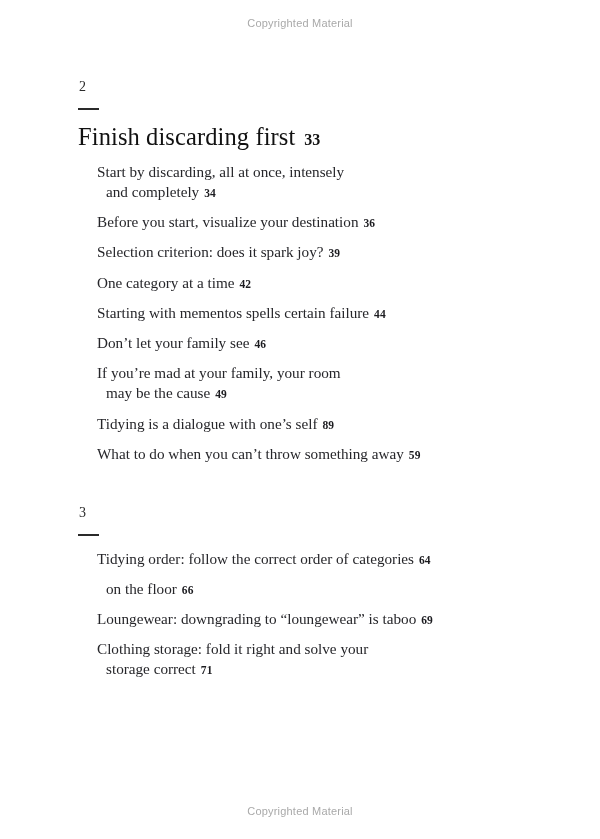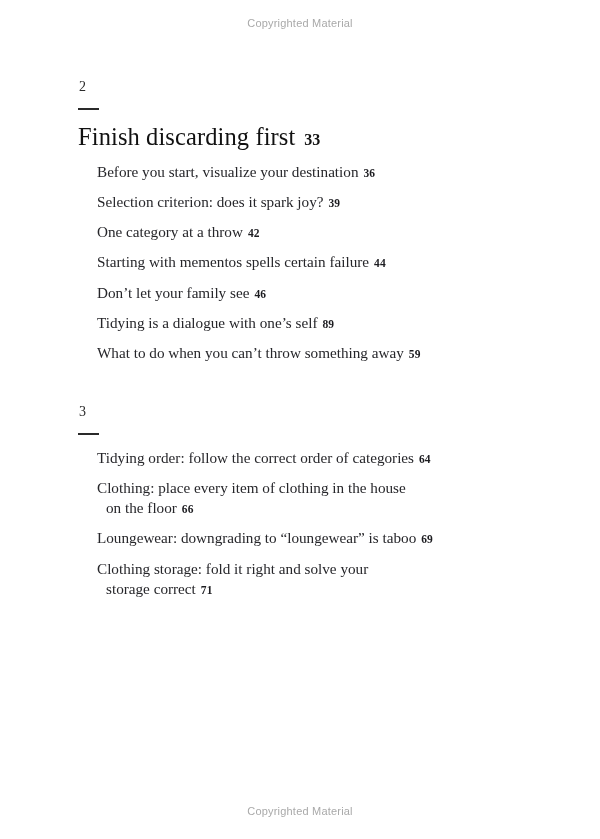--- a/index.html
+++ b/index.html
@@ -113,52 +113,59 @@
 <div class="page-body">
 
   <section class="chapter-block">
     <div class="chapter-number">2</div>
     <div class="chapter-rule"></div>
     <h1 class="chapter-title">
       <span>Finish discarding first</span><span class="page-num">33</span>
     </h1>
     <ul class="entries">
       <li class="entry">
+        <span>Start by discarding, all at once, intensely</span>
+        <span class="entry-line2"><span>and completely</span><span class="page-num">34</span></span>
+      </li>
+      <li class="entry">
         <span>Before you start, visualize your destination</span><span class="page-num">36</span>
       </li>
       <li class="entry">
         <span>Selection criterion: does it spark joy?</span><span class="page-num">39</span>
       </li>
       <li class="entry">
-        <span>One category at a throw</span><span class="page-num">42</span>
+        <span>One category at a time</span><span class="page-num">42</span>
       </li>
       <li class="entry">
         <span>Starting with mementos spells certain failure</span><span class="page-num">44</span>
       </li>
       <li class="entry">
         <span>Don’t let your family see</span><span class="page-num">46</span>
+      </li>
+      <li class="entry">
+        <span>If you’re mad at your family, your room</span>
+        <span class="entry-line2"><span>may be the cause</span><span class="page-num">49</span></span>
       </li>
       <li class="entry">
         <span>Tidying is a dialogue with one’s self</span><span class="page-num">89</span>
       </li>
       <li class="entry">
         <span>What to do when you can’t throw something away</span><span class="page-num">59</span>
       </li>
     </ul>
   </section>
 
   <section class="chapter-block second">
     <div class="chapter-number">3</div>
     <div class="chapter-rule"></div>
     <ul class="entries">
       <li class="entry">
         <span>Tidying order: follow the correct order of categories</span><span class="page-num">64</span>
       </li>
       <li class="entry">
-        <span>Clothing: place every item of clothing in the house</span>
         <span class="entry-line2"><span>on the floor</span><span class="page-num">66</span></span>
       </li>
       <li class="entry">
         <span>Loungewear: downgrading to “loungewear” is taboo</span><span class="page-num">69</span>
       </li>
       <li class="entry">
         <span>Clothing storage: fold it right and solve your</span>
         <span class="entry-line2"><span>storage correct</span><span class="page-num">71</span></span>
       </li>
     </ul>

